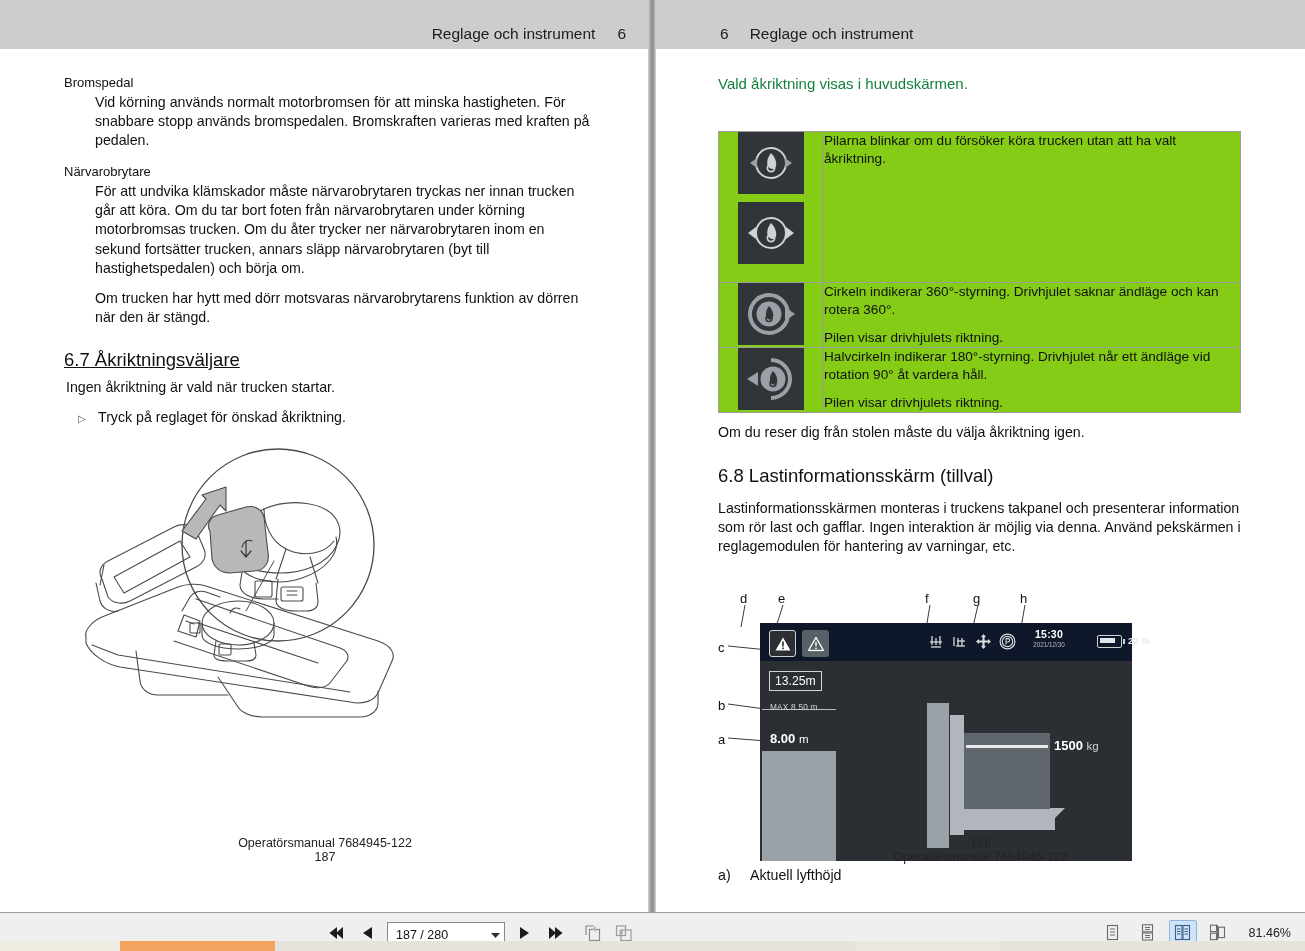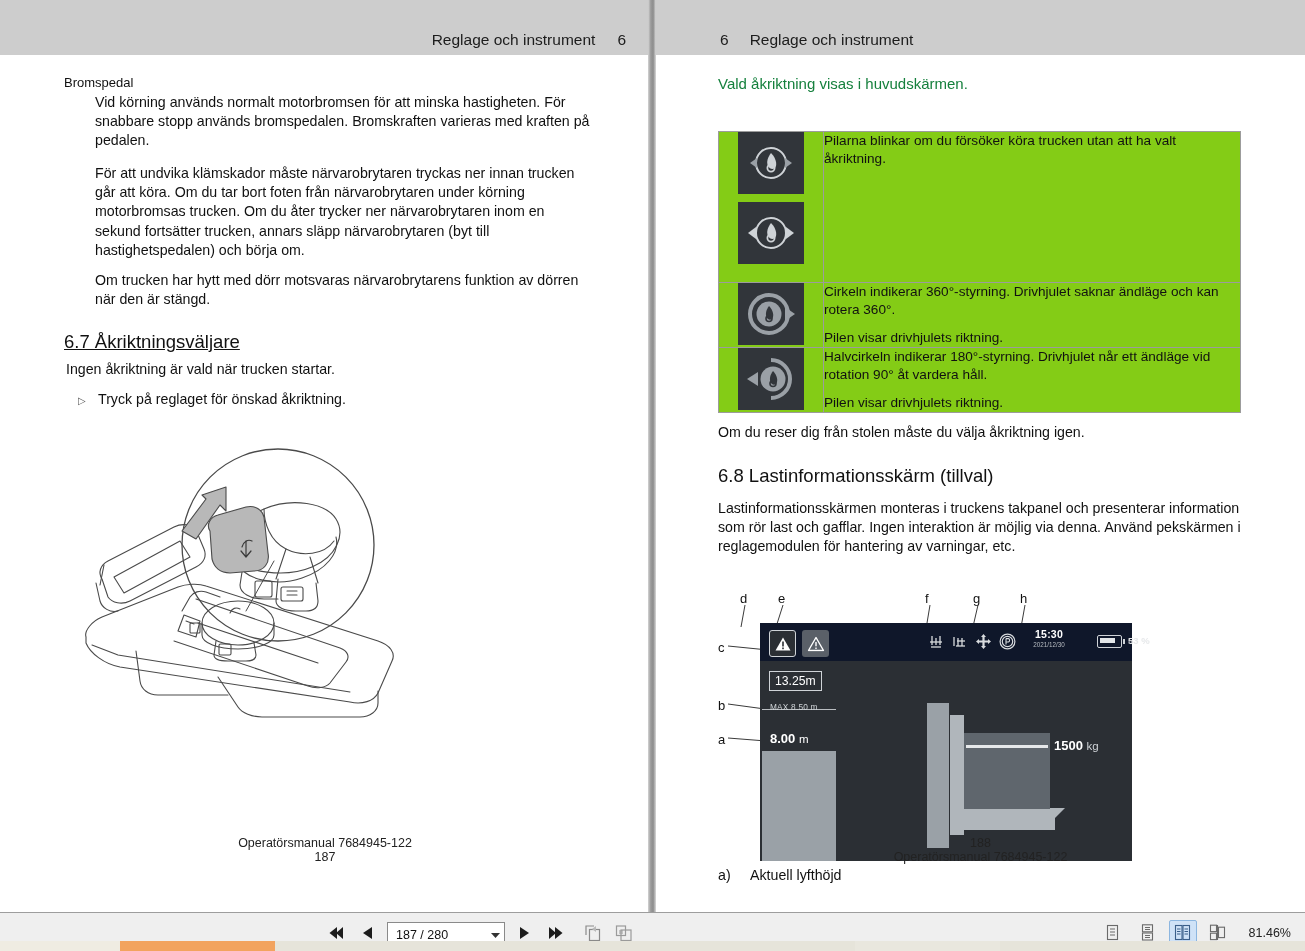--- a/index.html
+++ b/index.html
@@ -14,21 +14,21 @@
   
   .doc-area{position:absolute;left:0;top:0;width:1305px;height:912px;background:#ffffff;}
 
   .page{position:absolute;top:0;height:912px;background:#ffffff;overflow:hidden;}
   .page-left{left:0;width:650px;border-right:1px solid #b9b9b9;}
   .page-right{left:656px;width:649px;}
 
   .gutter{position:absolute;left:648px;top:0;width:8px;height:912px;
           background:linear-gradient(to right,#d4d4d4 0%,#9a9a9a 35%,#8d8d8d 65%,#d9d9d9 100%);}
 
-  .pg-header{position:absolute;left:0;top:0;right:0;height:55px;background:#cdcdcd;}
+  .pg-header{position:absolute;left:0;top:0;right:0;height:49px;background:#cdcdcd;}
   .pg-header .hdr-inner{position:absolute;bottom:6px;font-size:15.5px;color:#1c1c1c;}
   .page-left .hdr-inner{right:24px;}
   .page-left .hdr-title{margin-right:22px;}
   .page-right .hdr-inner{left:64px;}
   .page-right .hdr-num{margin-right:21px;}
 
   .pg-body{position:absolute;top:55px;left:0;right:0;bottom:0;}
 
   
   .h2{font-size:18.5px;color:#111;font-weight:400;}
@@ -142,20 +142,21 @@
         <div class="lp">
 
           <div class="blk">
             <div class="sub-head">Bromspedal</div>
             <div class="sub-body">
               <p>Vid körning används normalt motorbromsen för att minska hastigheten. För snabbare stopp används bromspedalen. Bromskraften varieras med kraften på pedalen.</p>
             </div>
           </div>
 
           <div class="blk">
+            <div class="sub-head">Närvarobrytare</div>
             <div class="sub-body">
               <p>För att undvika klämskador måste närvarobrytaren tryckas ner innan trucken går att köra. Om du tar bort foten från närvarobrytaren under körning motorbromsas trucken. Om du åter trycker ner närvarobrytaren inom en sekund fortsätter trucken, annars släpp närvarobrytaren (byt till hastighetspedalen) och börja om.</p>
               <p>Om trucken har hytt med dörr motsvaras närvarobrytarens funktion av dörren när den är stängd.</p>
             </div>
           </div>
 
           <div class="sec67">
             <div class="h2">6.7 Åkriktningsväljare</div>
             <div class="lead">Ingen åkriktning är vald när trucken startar.</div>
             <div class="bullet-row">
@@ -386,21 +387,21 @@
               </div>
 
               <div class="clock">
                 <div class="t">15:30</div>
                 <div class="d">2021/12/30</div>
               </div>
 
               <div class="batt">
                   <i></i>
                 </div>
-              <div class="battpct">53 %</div>
+              <div class="battpct">22 %</div>
             </div>
 
             <div class="hbox">13.25m</div>
             <div class="maxline"></div>
             <div class="maxtxt">MAX 8.50 m</div>
             <div class="curh"><span style="font-weight:bold;font-size:13px;">8.00</span> <span>m</span></div>
             <div class="hbar"></div>
 
             <div class="mast"></div>
             <div class="carr"></div>

